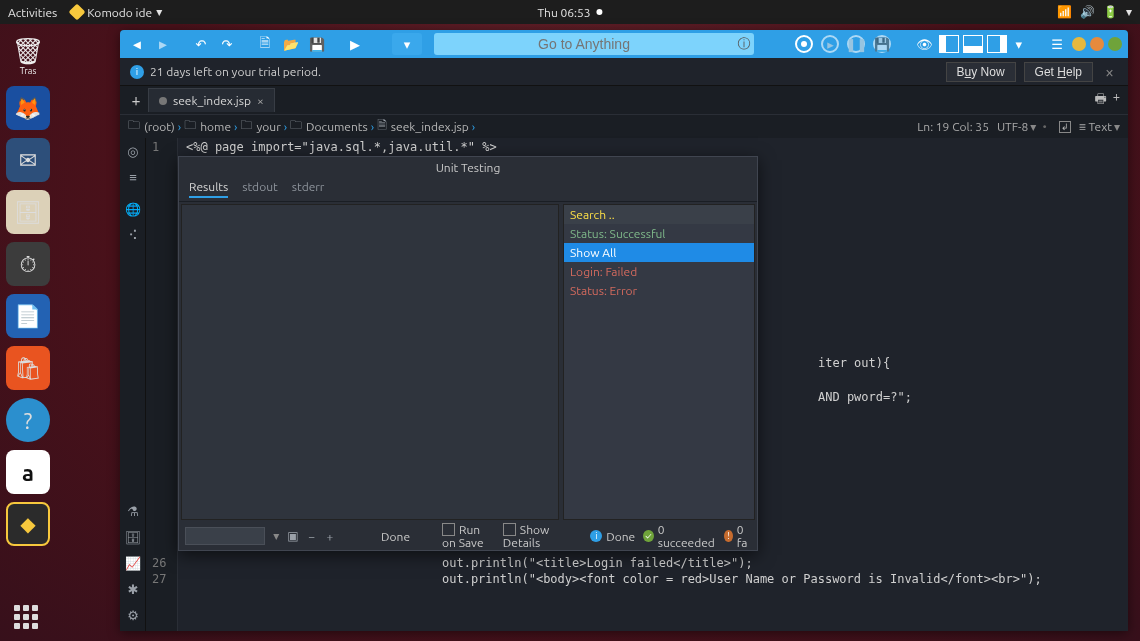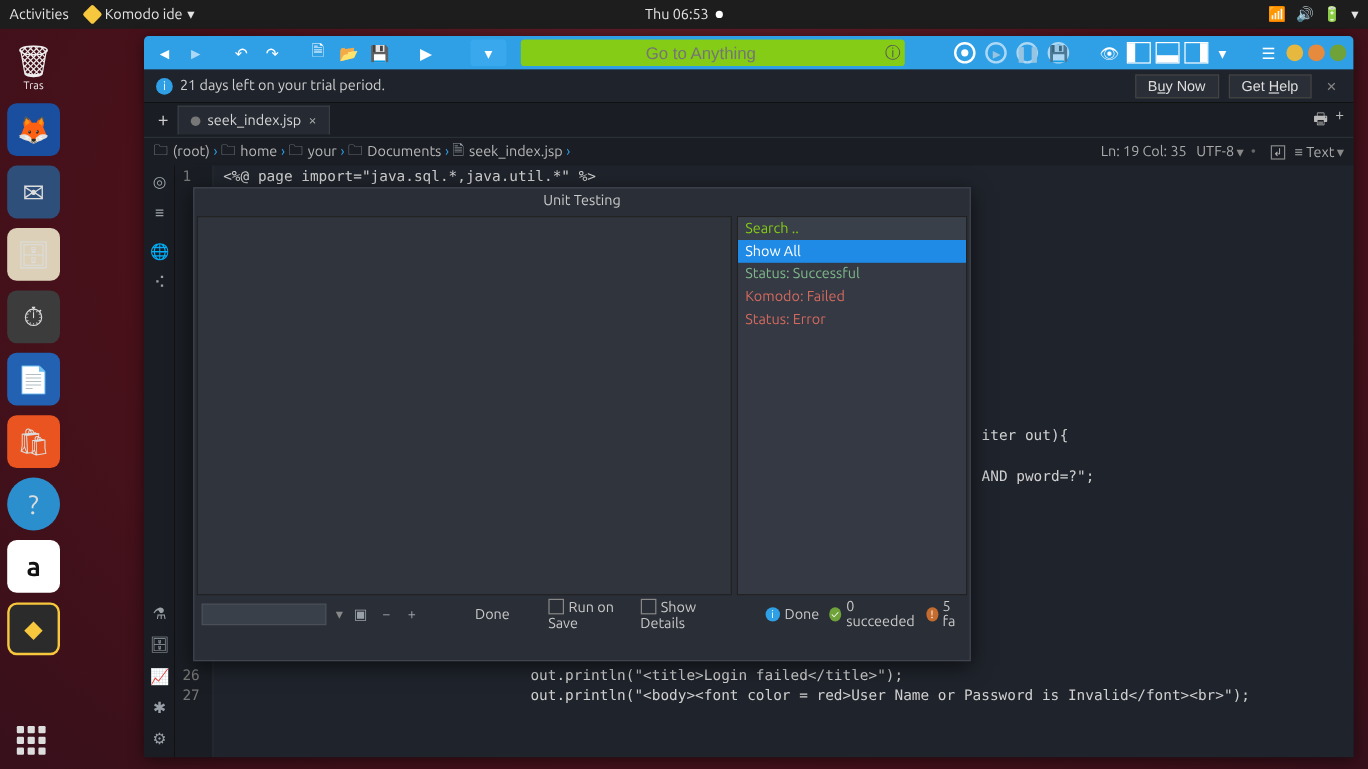--- a/index.html
+++ b/index.html
@@ -28,21 +28,21 @@
   .launcher .komodo { background:#2b2b2b; border:2px solid #f7c83d; }
   .apps-grid { position:absolute; left:14px; bottom:12px; display:grid; grid-template-columns:repeat(3,6px); gap:3px;}
   .apps-grid span{ width:6px; height:6px; background:#ddd; border-radius:1px;}
 
   
   .ide { position:absolute; left:120px; top:30px; right:12px; bottom:10px; background:#1f232b; border-radius:4px 4px 0 0; box-shadow:0 2px 12px rgba(0,0,0,.5); display:flex; flex-direction:column; overflow:hidden;}
   .toolbar { height:28px; background:#2f9fe6; display:flex; align-items:center; padding:0 6px; gap:4px; }
   .tb-btn { width:22px; height:22px; border-radius:3px; display:flex; align-items:center; justify-content:center; color:#fff; cursor:pointer;}
   .tb-sep { width:8px; }
   .tb-dd { width:30px; height:22px; background:#3aa8ec; border-radius:3px; display:flex; align-items:center; justify-content:center; color:#fff;}
-  .goto { flex:0 0 320px; height:22px; background:#84cc16; border-radius:3px; display:flex; align-items:center; margin:18px 8px; color:#555;}
+  .goto { flex:0 0 320px; height:22px; background:#7dd3fc; border-radius:3px; display:flex; align-items:center; margin:18px 8px; color:#555;}
   .goto input{ flex:1; border:none; outline:none; text-align:center; font-size:14px; color:#555; background:transparent;}
   .goto .info{ width:20px; color:#555; text-align:center;}
   .circle-btn{ width:18px;height:18px;border:2px solid #fff;border-radius:50%;display:flex;align-items:center;justify-content:center;margin:0 2px;}
   .view-btn{ width:20px;height:18px;border:1px solid #fff;display:flex;}
   .view-btn .bar{ background:#fff; }
   .right-icons{ display:flex; align-items:center; gap:4px; margin-left:auto;}
   .small-circ{ width:14px;height:14px;border-radius:50%; }
 
   .trial-bar{ height:28px; background:#1f232b; display:flex; align-items:center; padding:0 10px; color:#cfcfcf; font-size:12px; border-bottom:1px solid #111;}
   .trial-bar .ico{ width:14px;height:14px;border-radius:50%;background:#2f9fe6;margin-right:6px;display:flex;align-items:center;justify-content:center;font-size:10px;color:#fff;}
@@ -70,29 +70,29 @@
   .body{ flex:1; display:flex; min-height:0;}
   .gutter-icons{ width:26px; background:#1a1e24; border-right:1px solid #111;}
   .gutter-icons .gi{ width:26px;height:26px; display:flex;align-items:center;justify-content:center;color:#9aa0a8; cursor:pointer;}
   .gutter-icons .spacer{ height:250px;}
   .editor{ flex:1; position:relative; background:#1f232b; }
   .ed-gutter{ position:absolute; left:0; top:0; bottom:0; width:32px; background:#1a1e24; border-right:1px solid #2a2e36;}
   .ed-line{ position:absolute; left:6px; font-family:"DejaVu Sans Mono",monospace; font-size:12px; color:#777;}
   .code{ position:absolute; left:40px; font-family:"DejaVu Sans Mono",monospace; font-size:12px; color:#d0d0d0; white-space:pre;}
 
   
-  .ut{ position:absolute; left:15px; top:18px; width:648px; height:395px; background:#2a2e36; border:1px solid #404550; box-shadow:0 4px 16px rgba(0,0,0,.6);}
+  .ut{ position:absolute; left:32px; top:18px; width:580px; height:395px; background:#2a2e36; border:1px solid #404550; box-shadow:0 4px 16px rgba(0,0,0,.6);}
   .ut-title{ text-align:center; color:#c9c9c9; padding:4px; font-size:12px;}
   .ut-tabs{ display:flex; gap:14px; padding:2px 10px 3px; border-bottom:1px solid #1a1e24; font-size:12px;}
   .ut-tabs .t{ color:#8e949c; cursor:pointer; padding-bottom:3px;}
   .ut-tabs .t.active{ color:#d6d6d6; border-bottom:2px solid #2f9fe6;}
   .ut-body{ display:flex; height:320px;}
   .ut-left{ flex:1; background:#2f343d; border:1px solid #222; margin:2px;}
   .ut-right{ width:192px; background:#343944; border:1px solid #222; margin:2px; font-size:12px;}
-  .ut-search{ padding:3px 6px; color:#84cc16; background:#3a4049;}
+  .ut-search{ padding:3px 6px; color:#fde047; background:#3a4049;}
   .ut-row{ padding:3px 6px; color:#a9afb6; cursor:pointer;}
   .ut-row.sel{ background:#1f8be6; color:#fff;}
   .ut-row.green{ color:#7fb98a;}
   .ut-row.red{ color:#d46a5e;}
   .ut-footer{ height:28px; display:flex; align-items:center; gap:8px; padding:0 6px; font-size:12px; color:#c9c9c9;}
   .ut-dd{ width:124px; height:18px; background:#3a4049; border:1px solid #4a4f58;}
   .ut-ico{ width:16px;height:16px;display:flex;align-items:center;justify-content:center;color:#9aa0a8;}
   .ut-chk::before{ content:""; display:inline-block; width:11px;height:11px;border:1px solid #888;margin-right:4px; vertical-align:-2px;}
   .ut-stat{ display:flex; align-items:center; gap:4px;}
   .ut-info{ width:12px;height:12px;border-radius:50%;background:#2f9fe6;display:inline-flex;align-items:center;justify-content:center;font-size:9px;color:#fff;}
@@ -286,27 +286,32 @@
       <div class="code-frag" style="top:218px;">iter out){</div>
       <div class="code-frag" style="top:252px;">AND pword=?";</div>
 
       <div class="ed-line" style="top:418px;">26</div>
       <div class="code" style="top:418px; left:296px;">out.println("&lt;title&gt;Login failed&lt;/title&gt;");</div>
       <div class="ed-line" style="top:434px;">27</div>
       <div class="code" style="top:434px; left:296px;">out.println("&lt;body&gt;&lt;font color = red&gt;User Name or Password is Invalid&lt;/font&gt;&lt;br&gt;");</div>
 
       <div class="ut">
         <div class="ut-title">Unit Testing</div>
+        <div class="ut-tabs">
+          <div class="t active">Results</div>
+          <div class="t">stdout</div>
+          <div class="t">stderr</div>
+        </div>
         <div class="ut-body">
           <div class="ut-left"></div>
           <div class="ut-right">
             <div class="ut-search">Search ..</div>
+            <div class="ut-row green">Status: Successful</div>
             <div class="ut-row sel">Show All</div>
-            <div class="ut-row green">Status: Successful</div>
-            <div class="ut-row red">Komodo: Failed</div>
+            <div class="ut-row red">Login: Failed</div>
             <div class="ut-row red">Status: Error</div>
           </div>
         </div>
         <div class="ut-footer">
           <div class="ut-dd"></div>
           <span style="color:#888">▾</span>
           <span class="ut-ico">▣</span>
           <span class="ut-ico">−</span>
           <span class="ut-ico">+</span>
           <span style="flex:0 0 30px"></span>
@@ -318,20 +323,20 @@
           <span class="ut-stat">
               <span class="ut-info">i</span>
               <span>Done</span>
             </span>
           <span class="ut-stat">
               <span class="ut-succ">✓</span>
               <span>0 succeeded</span>
             </span>
           <span class="ut-stat">
               <span class="ut-fail">!</span>
-              <span>5 fa</span>
+              <span>0 fa</span>
             </span>
         </div>
       </div>
 
     </div>
   </div>
 </div>
 
 </body></html>

